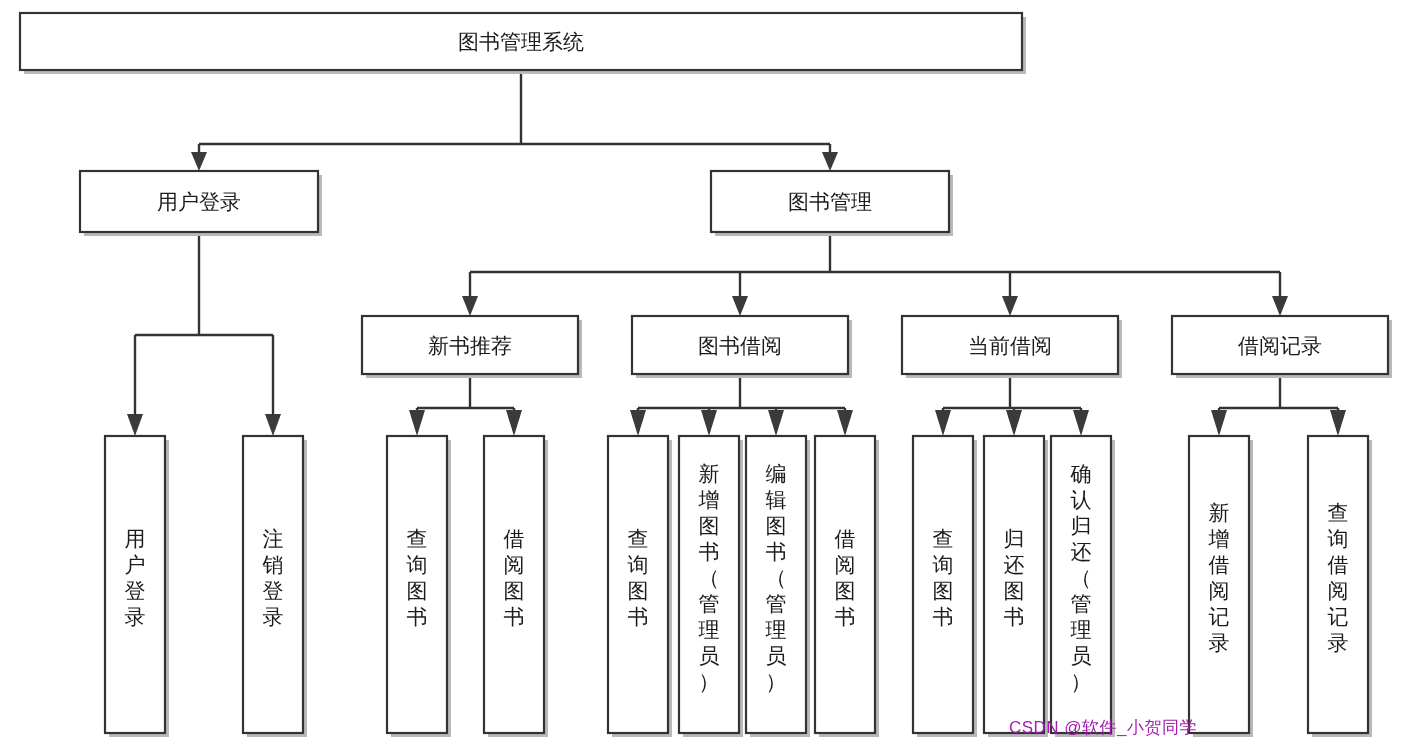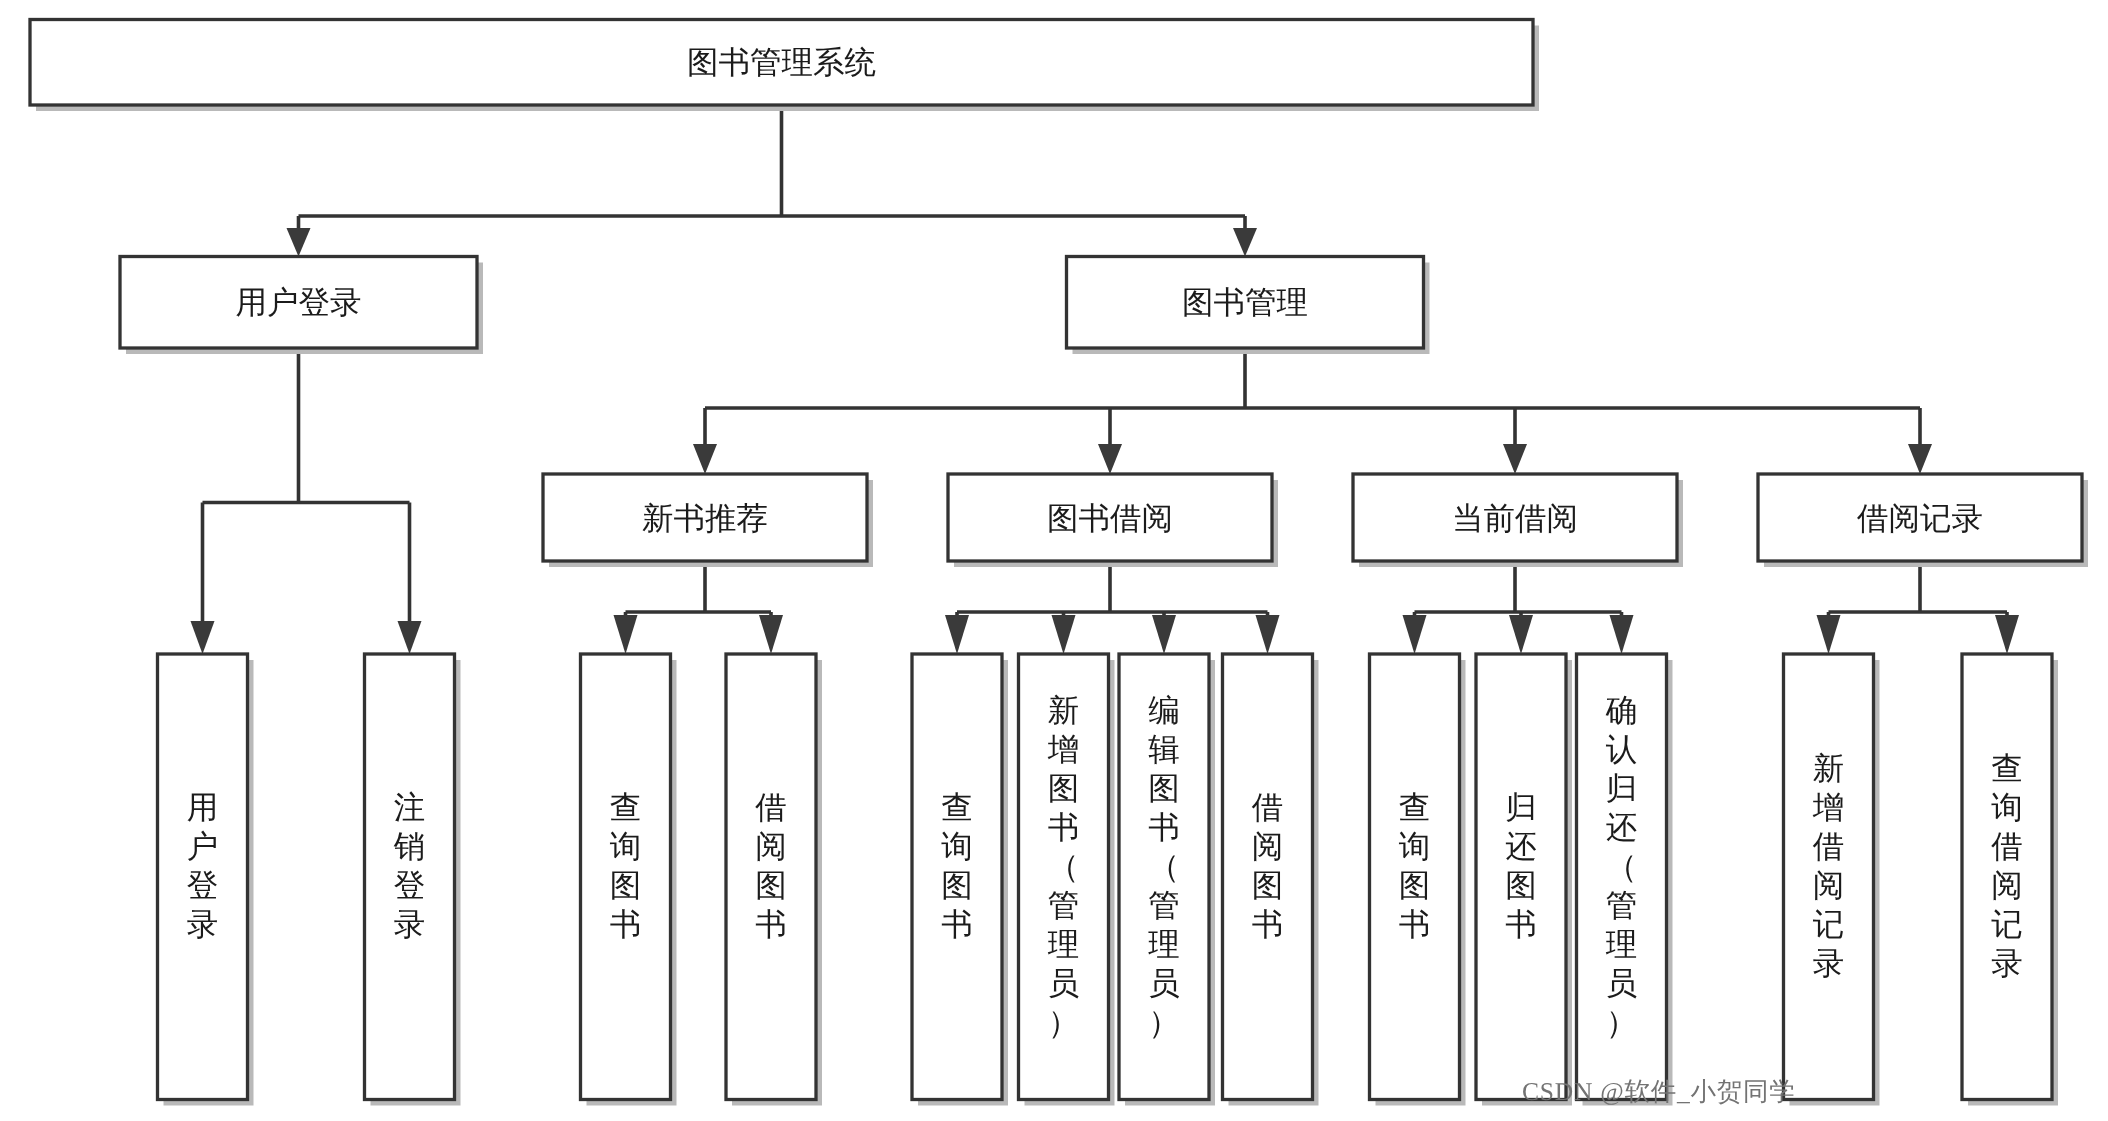--- a/index.html
+++ b/index.html
@@ -56,23 +56,23 @@
   .leaf-label {
     font-family: "DejaVu Sans", "Liberation Sans", sans-serif;
     font-size: 21px;
     fill: #1b1b1b;
     text-anchor: middle;
   }
   .watermark {
     position: absolute;
     right: 14px;
     bottom: 8px;
-    font-family: Liberation Serif, serif;
+    font-family: Liberation Sans, sans-serif;
     font-size: 17px;
-    color: #737373;
+    color: #a21caf;
     letter-spacing: 0.5px;
     white-space: nowrap;
     pointer-events: none;
   }
 </style>
 </head>
 <body>
 
 <div id="diagram-root">
 

